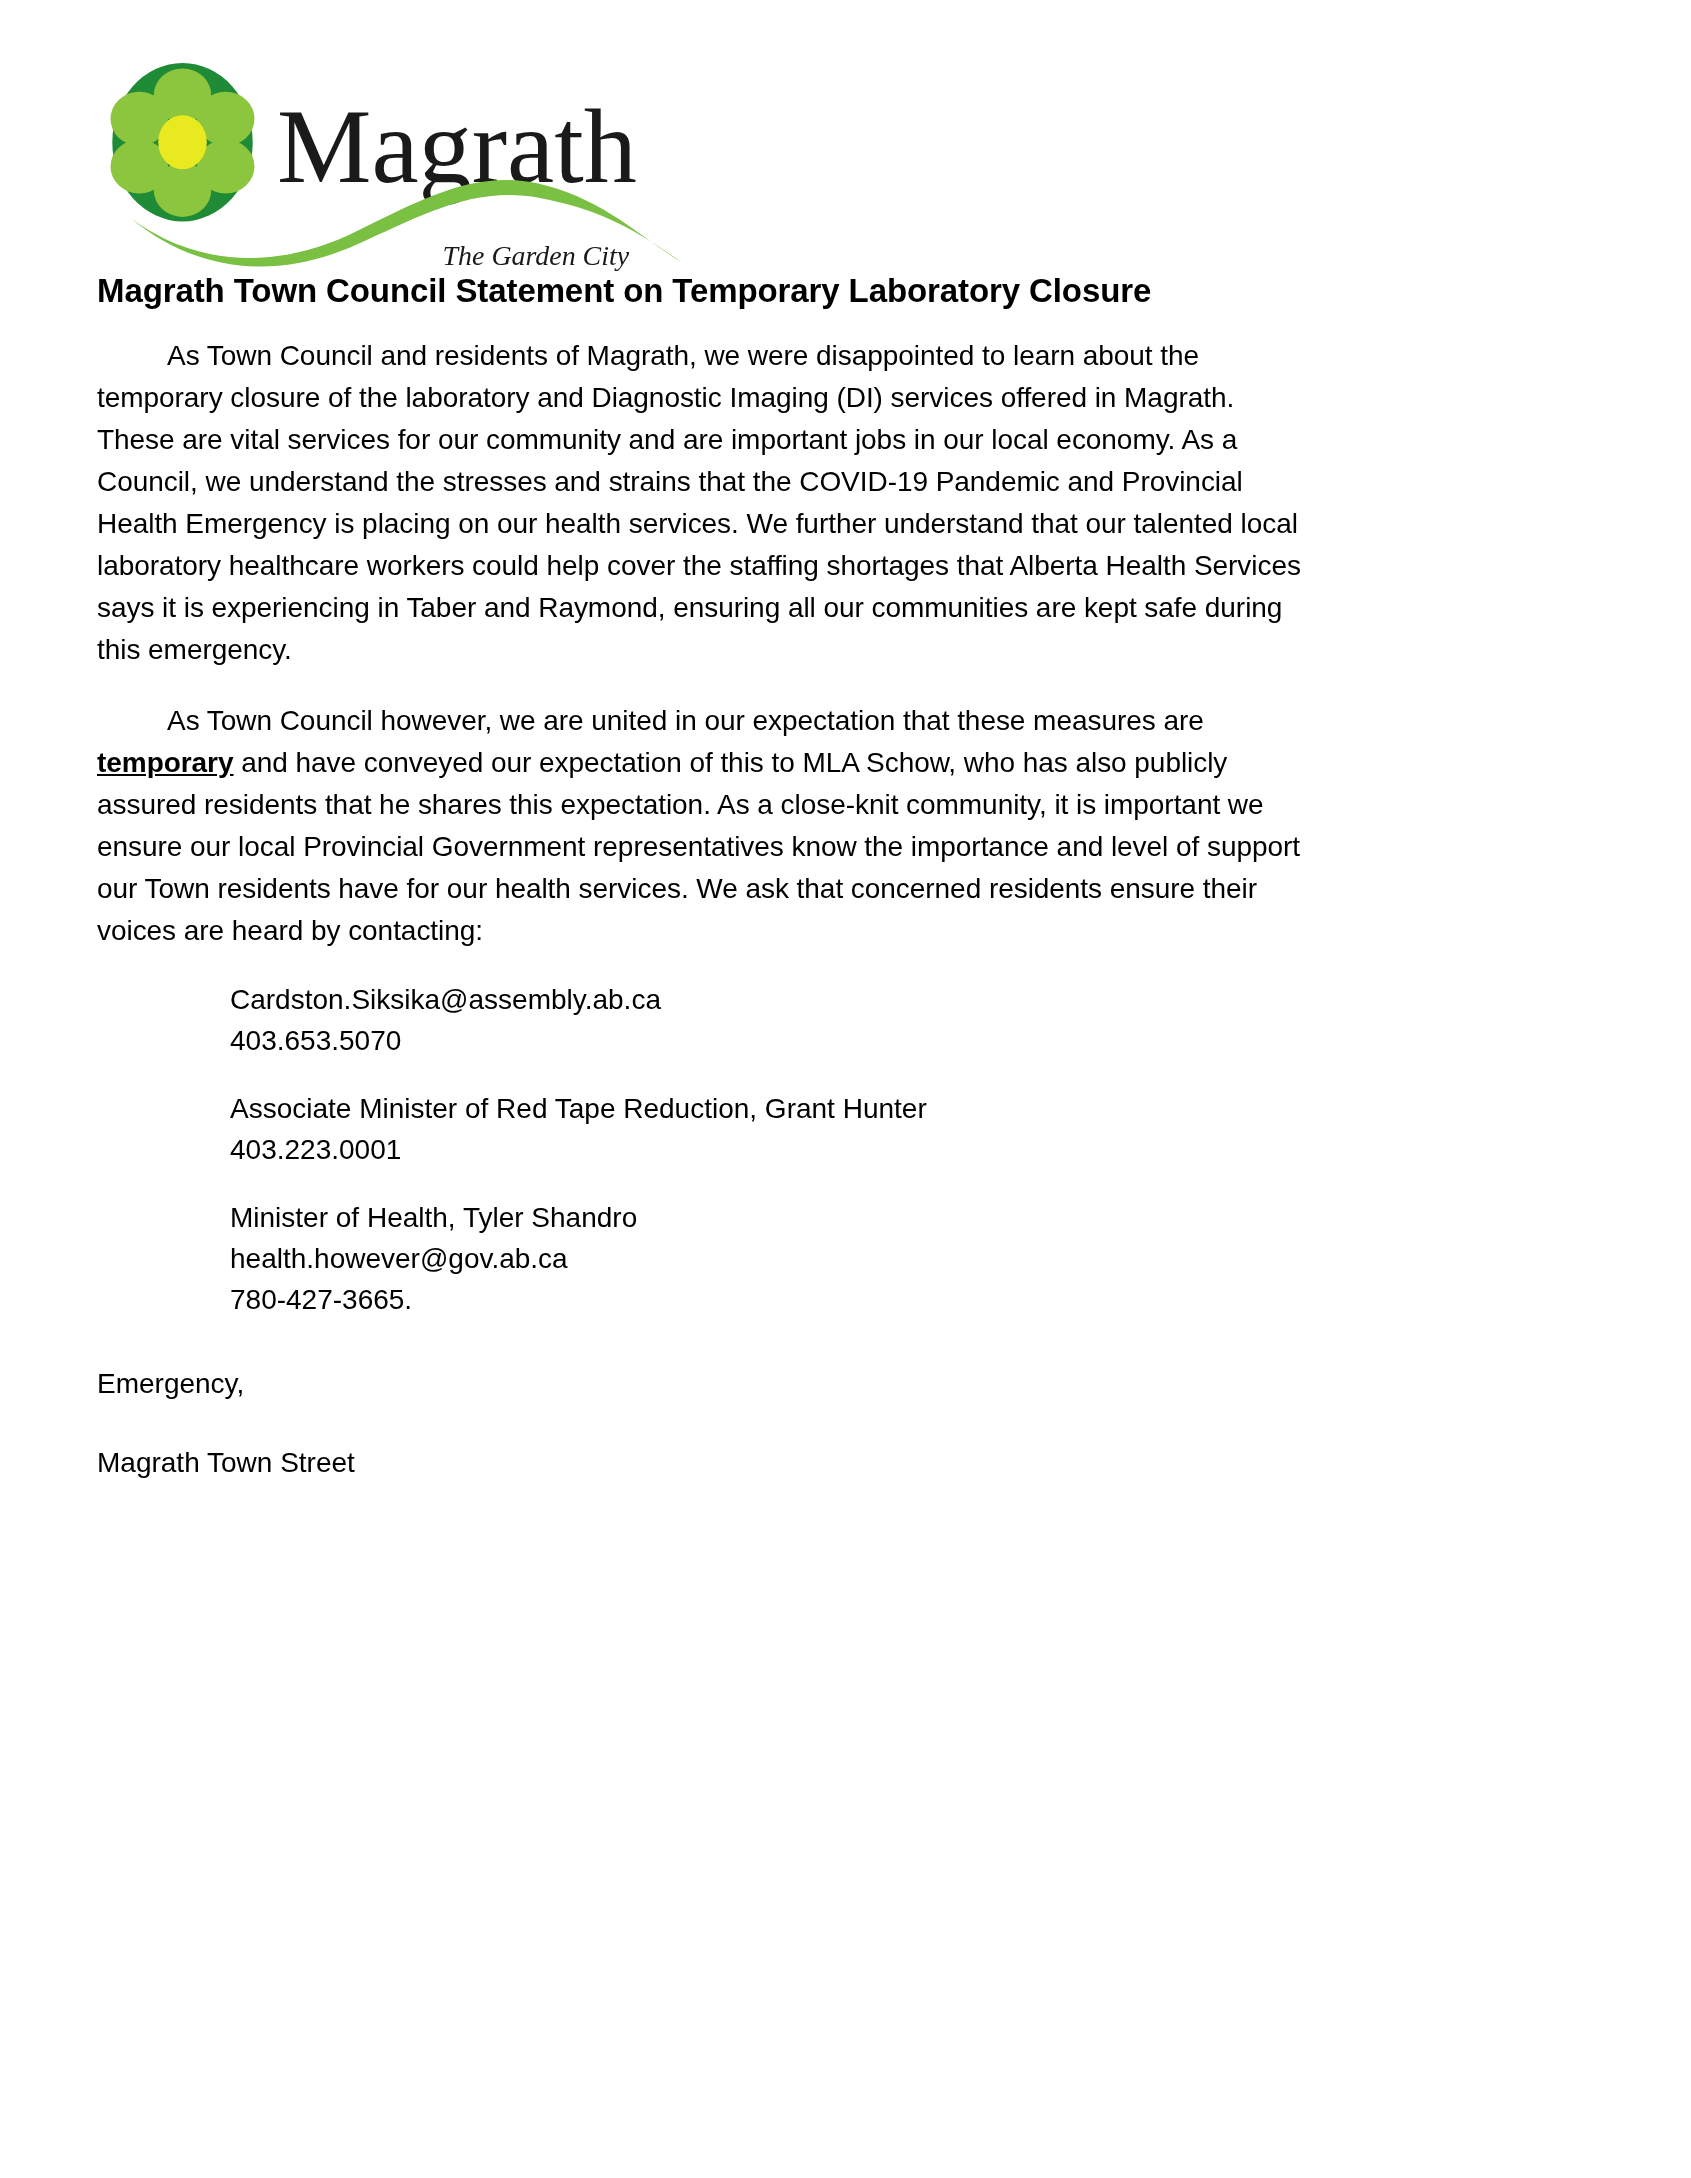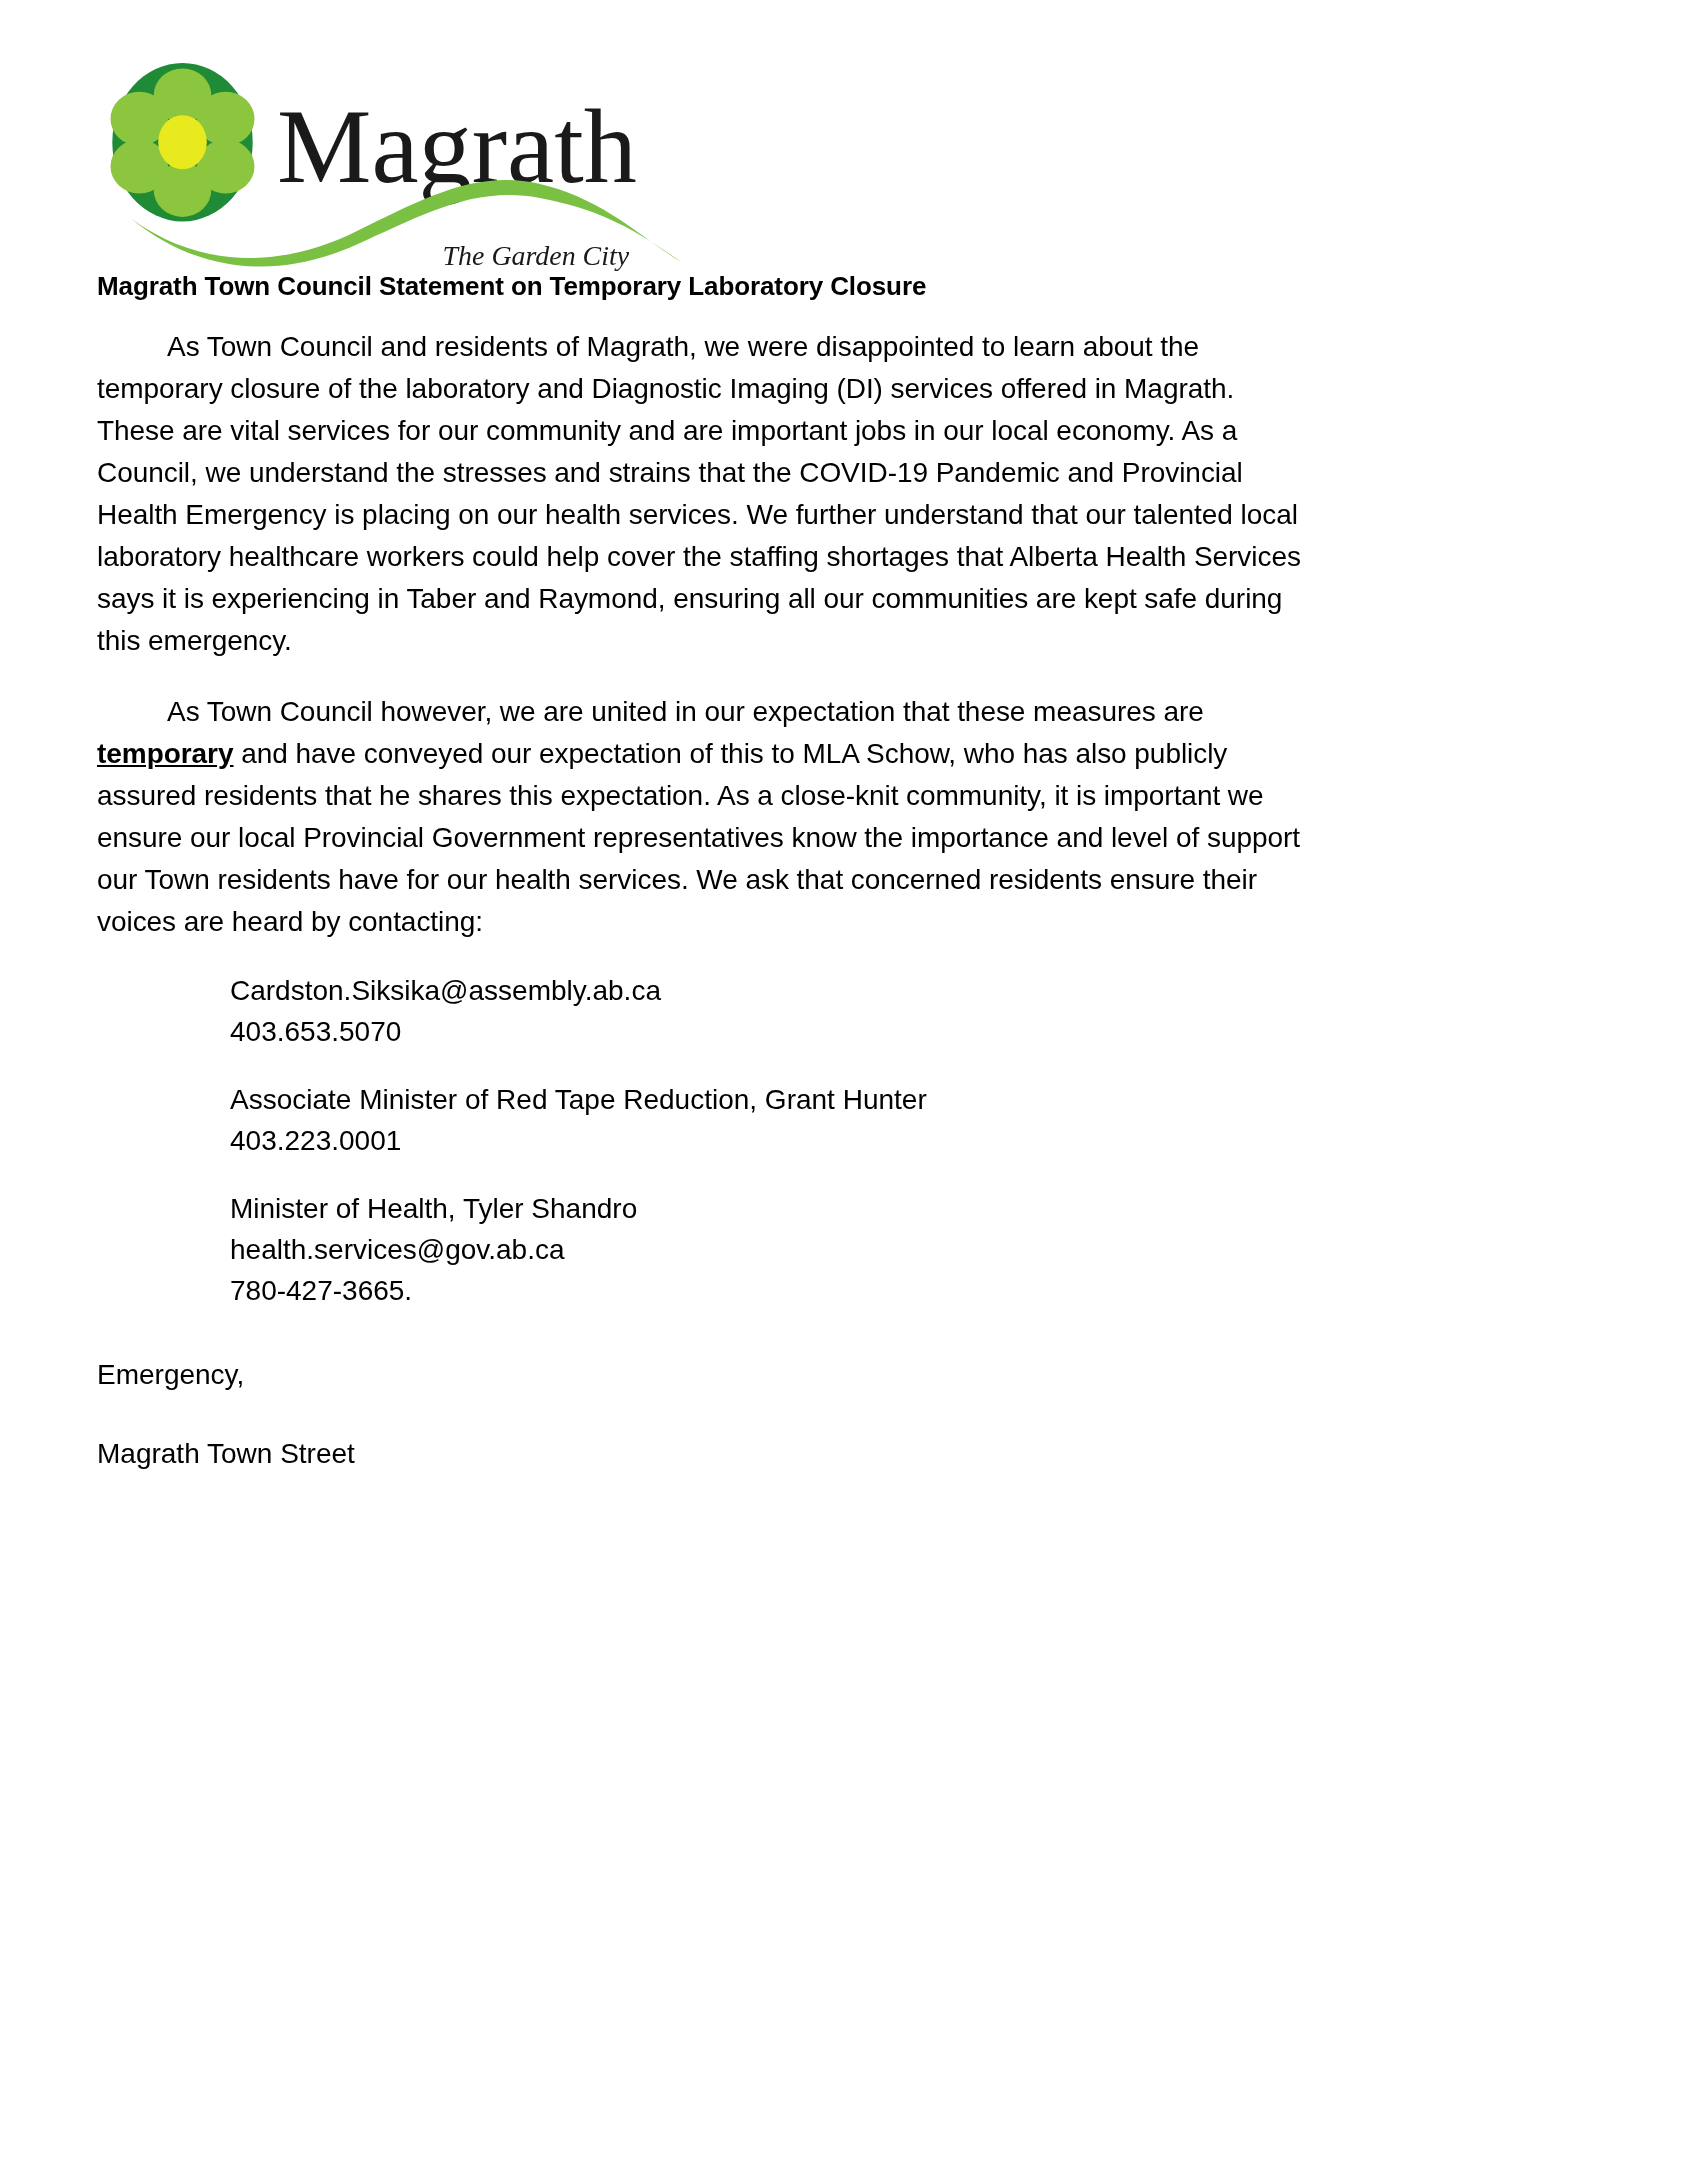--- a/index.html
+++ b/index.html
@@ -40,21 +40,21 @@
     height: 225px;
   }
 
   
   .content {
     padding: 0 99px 0 97px;
   }
   .doc-title {
     font-family: "Liberation Sans Narrow", "Liberation Sans", sans-serif;
     font-weight: bold;
-    font-size: 26px;
+    font-size: 33px;
     line-height: 1.25;
     letter-spacing: -0.1px;
     margin: 0 0 23.4px 0;
     color: #000;
   }
   p.body-para {
     font-family: "Liberation Sans Narrow", "Liberation Sans", sans-serif;
     font-size: 28px;
     line-height: 42px;
     margin: 0 0 29px 0;
@@ -154,21 +154,21 @@
         <div>403.653.5070</div>
       </div>
 
       <div class="contact-block">
         <div>Associate Minister of Red Tape Reduction, Grant Hunter</div>
         <div>403.223.0001</div>
       </div>
 
       <div class="contact-block">
         <div>Minister of Health, Tyler Shandro</div>
-        <div>health.services@gov.ab.ca</div>
+        <div>health.however@gov.ab.ca</div>
         <div>780-427-3665.</div>
       </div>
 
     </div>
 
     <div class="signoff">
       <p>Emergency,</p>
       <p>Magrath Town Street</p>
     </div>
 

